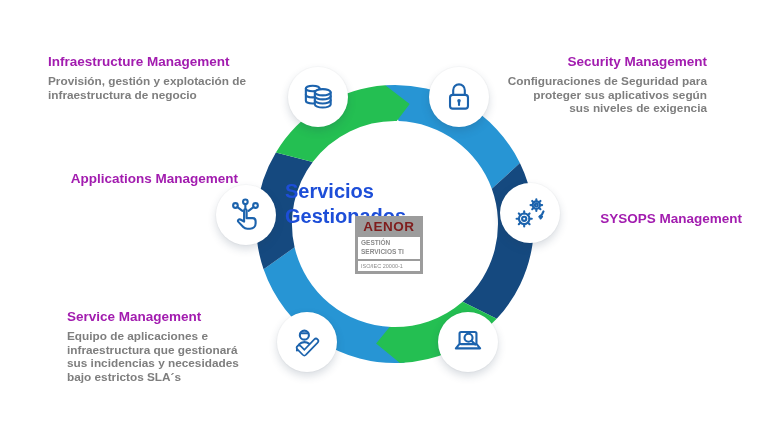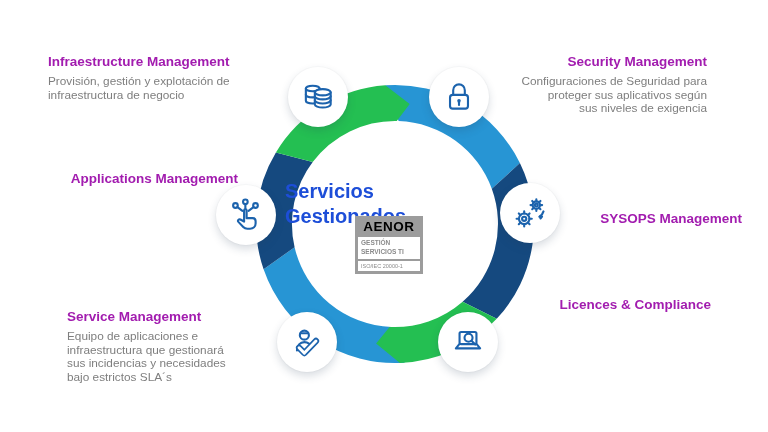--- a/index.html
+++ b/index.html
@@ -10,39 +10,39 @@
   #ring-svg{position:absolute;left:0;top:0;}
   .icon-circle{
     position:absolute;width:60px;height:60px;border-radius:50%;background:#fff;
     box-shadow:0 4px 9px rgba(40,60,90,.18),0 0 0 1px rgba(0,0,0,.02);
     display:flex;align-items:center;justify-content:center;
   }
   .icon-circle svg{width:38px;height:38px;}
   .icon-stroke{stroke:#1c63ad;stroke-width:2;fill:none;stroke-linecap:round;stroke-linejoin:round;}
   .svc{position:absolute;}
   .svc .title{font-weight:bold;font-size:13.5px;color:#a21caf;margin:0 0 5px 0;line-height:1.1;}
-  .svc .desc{font-size:11.8px;line-height:1.17;color:#7e7e7e;white-space:pre-line;}
+  .svc .desc{font-size:11.8px;line-height:1.17;color:#7e7e7e;white-space:pre-line;font-weight:bold;}
   .col-left{text-align:left;}
   .col-right{text-align:right;}
   #svc-infraestructure{left:48px;top:55px;width:245px;}
   #svc-applications{left:23px;top:172px;width:215px;text-align:right;}
   #svc-service{left:67px;top:310px;width:225px;}
   #svc-security{right:61px;top:55px;width:250px;}
   #svc-sysops{right:26px;top:172px;width:235px;margin-top:40px;}
   #svc-licences{right:57px;top:298px;width:240px;}
   #center-label{
     position:absolute;left:285px;top:163px;width:220px;
     font-weight:bold;font-size:20px;line-height:25px;color:#1d4ed8;white-space:pre-line;margin-top:16px;
   }
   #aenor-badge{
     position:absolute;left:355px;top:216px;width:68px;background:#9c9c9c;
     padding:3px;box-sizing:border-box;
   }
   #aenor-badge .brand{
-    color:#000000;font-weight:bold;font-size:13.5px;letter-spacing:.5px;
+    color:#7f1d1d;font-weight:bold;font-size:13.5px;letter-spacing:.5px;
     text-align:center;line-height:16px;
   }
   #aenor-badge .cert-box{
     background:#ffffff;margin-top:2px;padding:2px 3px;color:#8a8a8a;
     font-size:6.5px;font-weight:bold;line-height:1.35;white-space:pre-line;
   }
   #aenor-badge .std-box{
     background:#ffffff;margin-top:2px;padding:2px 3px;color:#8a8a8a;
     font-size:5.5px;line-height:1.2;
   }
@@ -173,16 +173,15 @@
 
   <div class="svc col-left" id="svc-service">
     <div class="title">Service Management</div>
     <div class="desc">Equipo de aplicaciones e
 infraestructura que gestionará
 sus incidencias y necesidades
 bajo estrictos SLA´s</div>
   </div>
 
   <div class="svc col-right" id="svc-licences">
-    <div class="title">Licences &amp; Compliance</div>
   </div>
 
 </div>
 
 </body></html>

